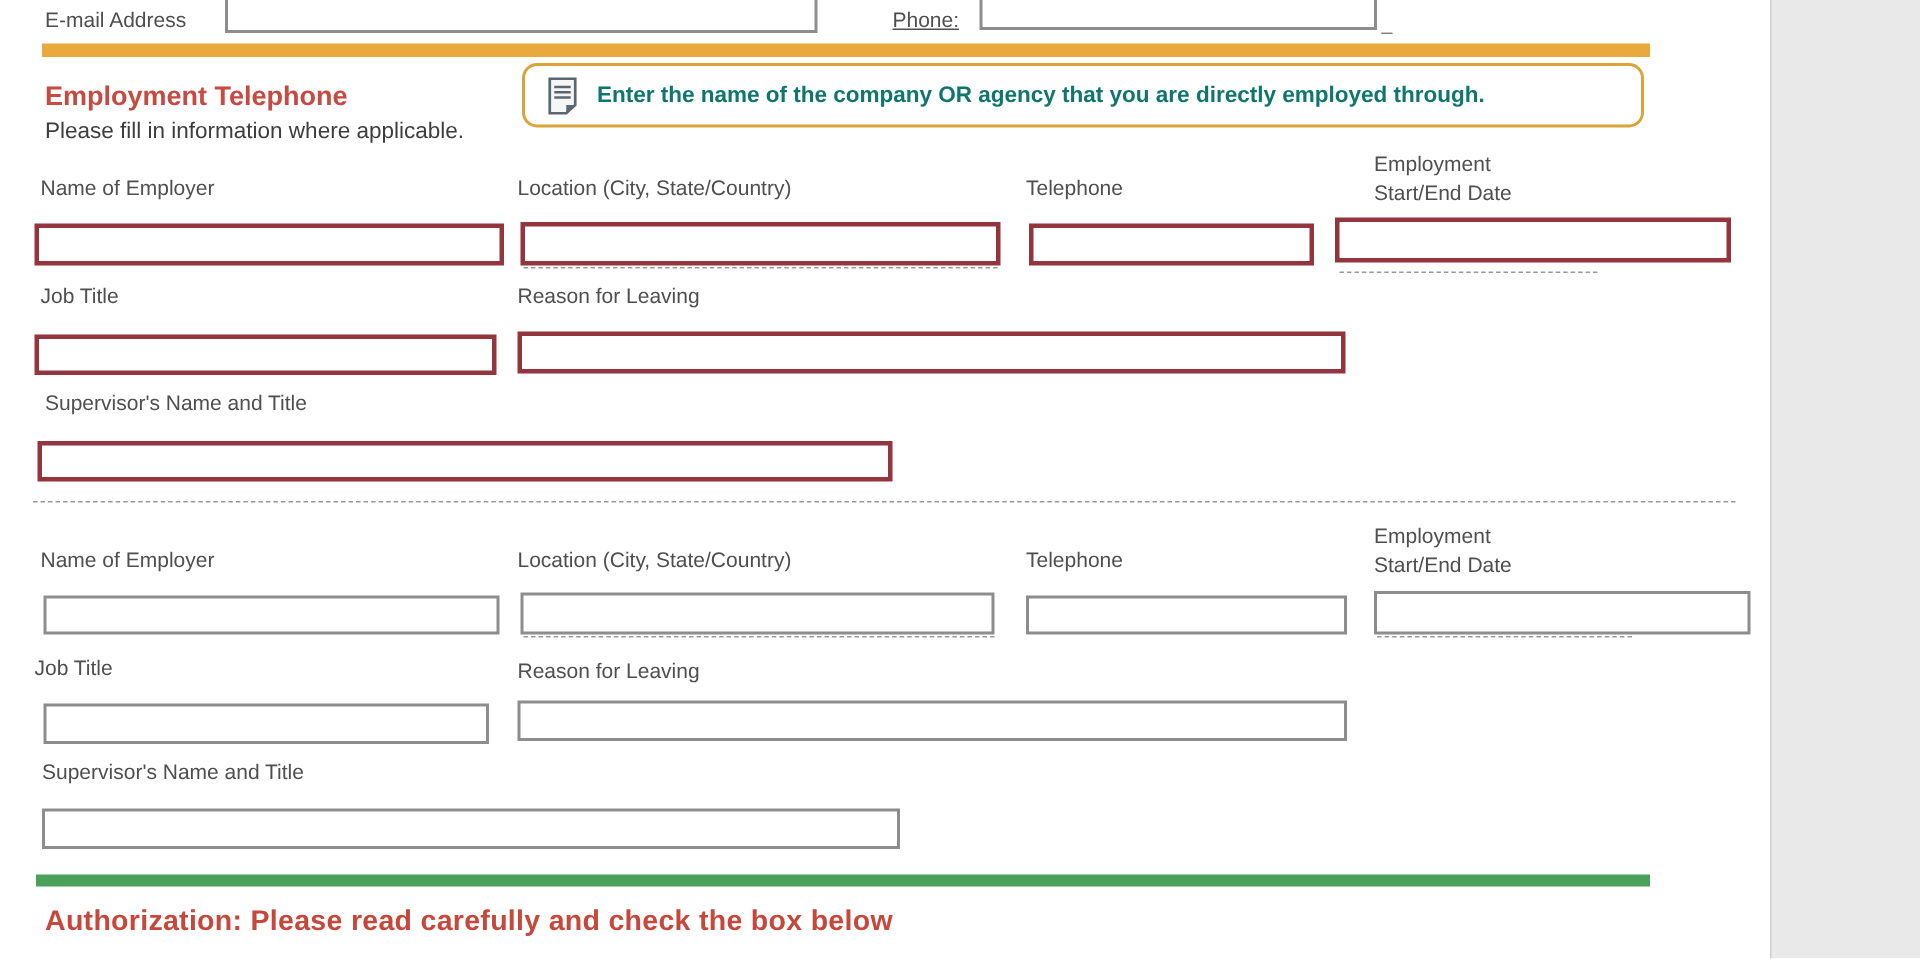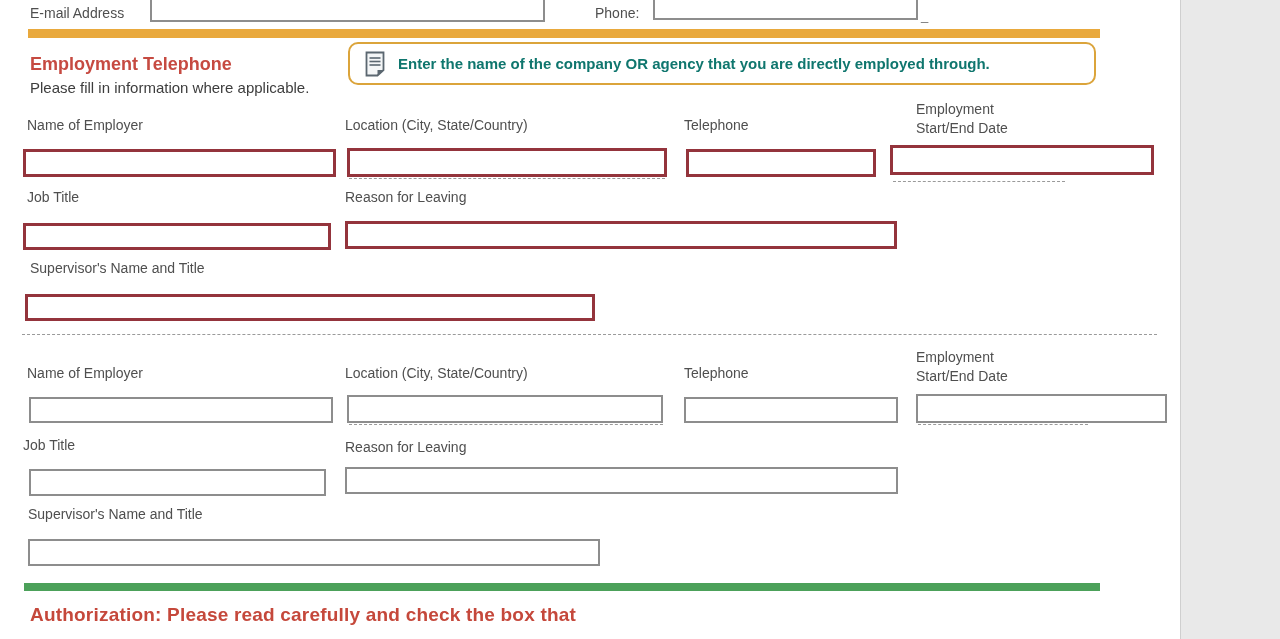--- a/index.html
+++ b/index.html
@@ -33,21 +33,21 @@
   .dashed-thin { border-top:1px dashed #9a9a9a; height:0; }
   .auth-heading { font-size:19px; font-weight:bold; color:#C5483B; letter-spacing:0.2px; }
   .right-rail { background:#e9e9e9; border-left:1px solid #cfcfcf; }
   .suffix { font-size:13px; color:#6d6d6d; }
 </style>
 </head>
 <body>
 
 <div class="abs label" style="left:30px; top:6px;">E-mail Address</div>
 <input class="field std" style="left: 150px; top: -12px; width: 395px; height: 34px;" value="">
-<div class="abs label" style="left:595px; top:6px;">Phone:</div>
+<div class="abs label" style="left:595px; top:6px;text-decoration:underline;">Phone:</div>
 <input class="field std" style="left: 653px; top: -14px; width: 265px; height: 34px;" value="">
 <div class="abs suffix" style="left:921px; top:8px;">_</div>
 
 <div class="abs bar-yellow" style="left:28px; top:29px; width:1072px;"></div>
 
 <div class="abs section-title" style="left:30px; top:54px;">Employment Telephone</div>
 <div class="abs section-sub" style="left:30px; top:79px;">Please fill in information where applicable.</div>
 
 <div class="abs tooltip" style="left:348px; top:42px; width:748px; height:43px;">
   <span style="display:inline-flex;">
@@ -107,15 +107,15 @@
 <div class="abs label" style="left:345px; top:440px;">Reason for Leaving</div>
 
 <input class="field std" style="left: 29px; top: 469px; width: 297px; height: 27px;" value="">
 <input class="field std" style="left: 345px; top: 467px; width: 553px; height: 27px;" value="">
 
 <div class="abs label" style="left:28px; top:507px;">Supervisor's Name and Title</div>
 <input class="field std" style="left: 28px; top: 539px; width: 572px; height: 27px;" value="">
 
 <div class="abs bar-green" style="left:24px; top:583px; width:1076px;"></div>
 
-<div class="abs auth-heading" style="left:30px; top:604px;">Authorization: Please read carefully and check the box that</div>
+<div class="abs auth-heading" style="left:30px; top:604px;">Authorization: Please read carefully and check the box below</div>
 
 <div class="abs right-rail" style="left:1180px; top:0; width:100px; height:639px;"></div>
 
 </body></html>

